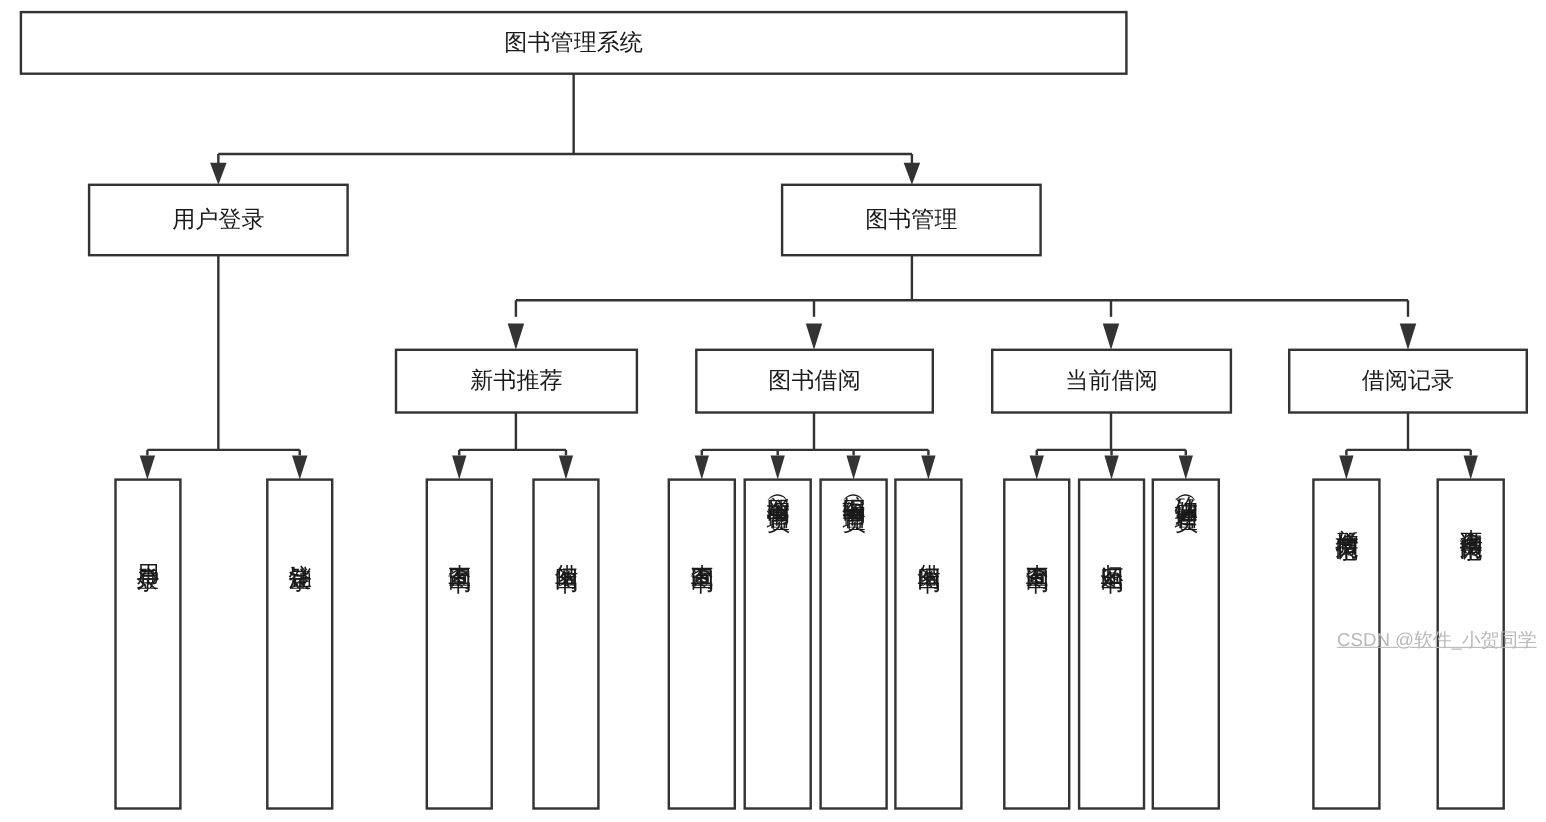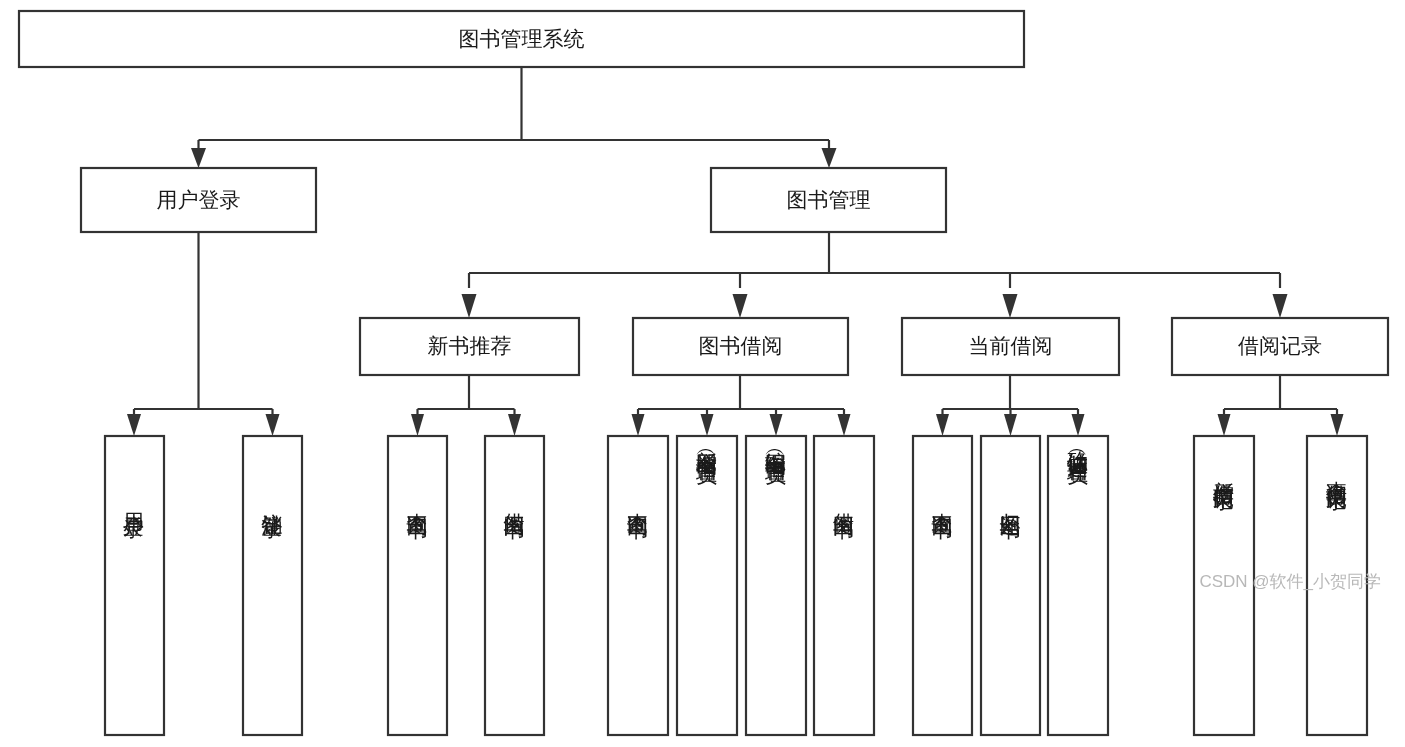--- a/index.html
+++ b/index.html
@@ -52,27 +52,28 @@
     font-family: "Liberation Sans", "DejaVu Sans", sans-serif;
     font-size: 21px;
     fill: #1a1a1a;
     writing-mode: vertical-rl;
     text-orientation: upright;
     text-anchor: middle;
     letter-spacing: 2px;
   }
   .watermark-text {
     position: absolute;
-    right: 24px;
+    right: 8px;
     bottom: 6px;
     font-family: "Liberation Sans", "DejaVu Sans", sans-serif;
     font-size: 17px;
     color: #b8b8b8;
     white-space: nowrap;
     pointer-events: none;
+    text-decoration: underline;
   }
 </style>
 </head>
 <body>
 
 <div id="diagram-root">
 
   <svg class="diagram-canvas" viewBox="0 0 1405 747">
 
     <g>

